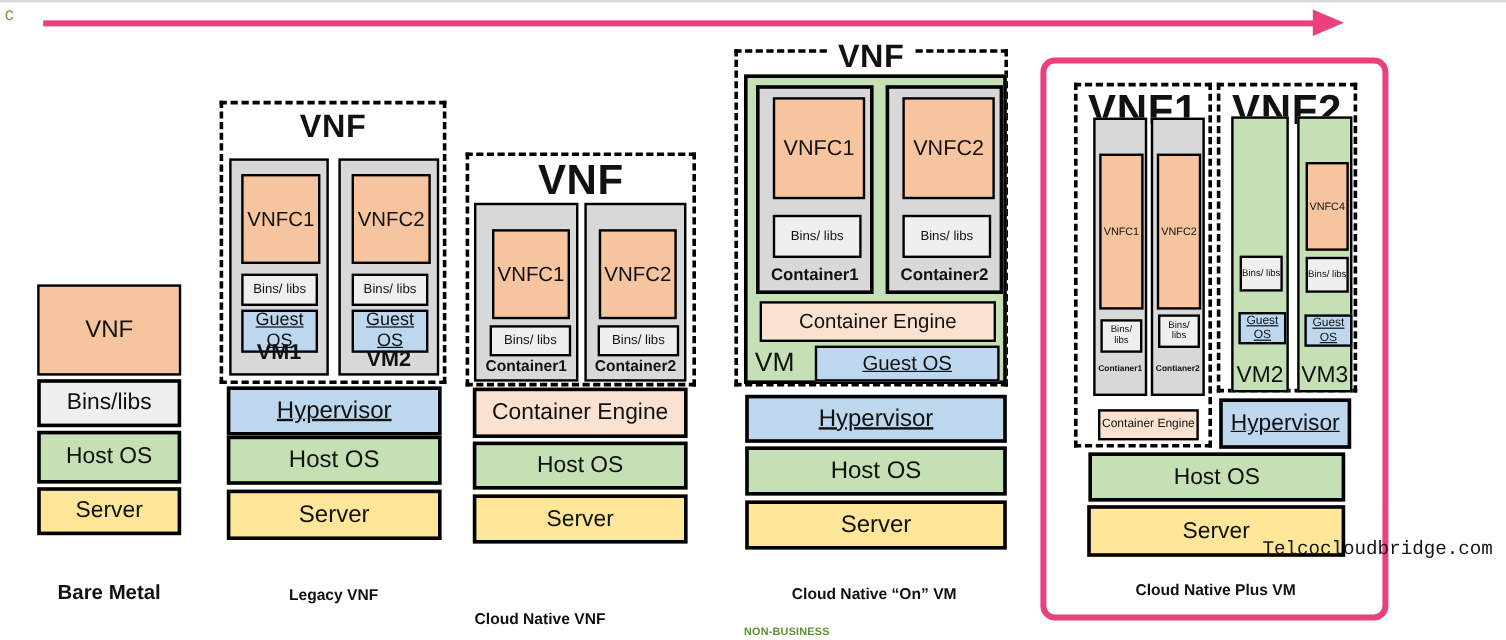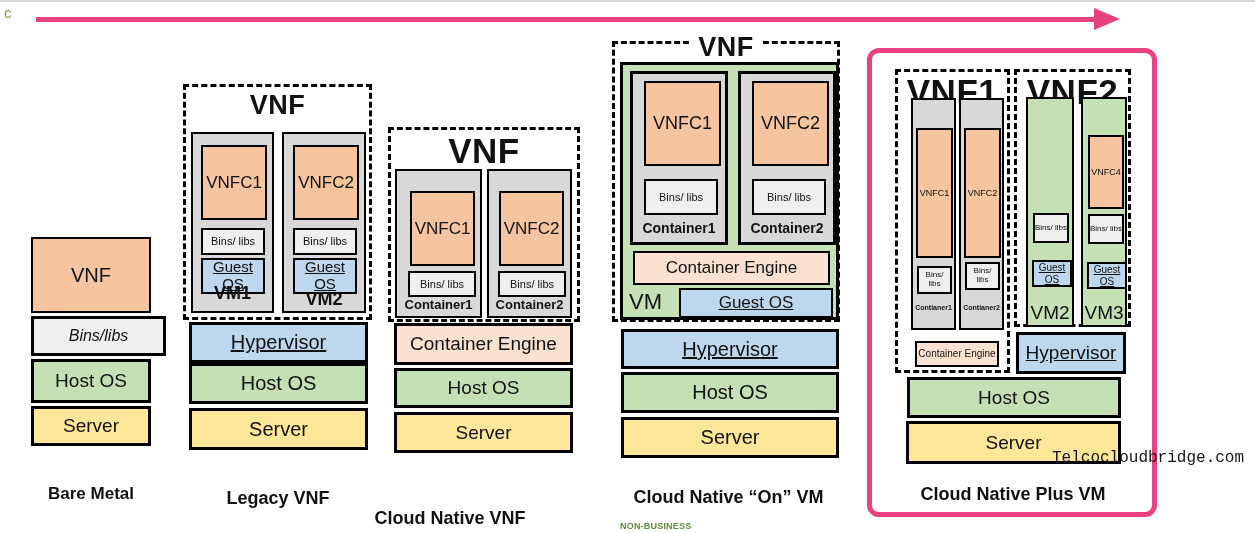--- a/index.html
+++ b/index.html
@@ -19,21 +19,21 @@
   .gray{background:#D8D8D8;}
   .lgray{background:#EFEFEF;}
   .blue{background:#BDD7EE;text-decoration:underline;}
   .green{background:#C5E0B4;}
   .yellow{background:#FFE699;}
   .title{
     position:absolute;box-sizing:border-box;text-align:center;font-weight:bold;
     font-size:35px;letter-spacing:0.5px;
   }
   .caption{
-    position:absolute;box-sizing:border-box;text-align:center;font-weight:bold;font-size:18px;
+    position:absolute;box-sizing:border-box;text-align:center;font-weight:bold;font-size:13px;
   }
   .corner-label{position:absolute;font-size:15px;color:#6FA03C;}
   .footer-tag{position:absolute;font-size:9px;font-weight:bold;color:#5E8F35;letter-spacing:0.2px;}
   .watermark{position:absolute;font-size:16px;color:#141414;white-space:nowrap;}
   .inbox-label{position:absolute;width:100%;text-align:center;}
 </style>
 </head>
 <body>
 
 <div class="stage">
@@ -42,21 +42,21 @@
 
   <div class="corner-label" style="left:4px;top:4px;">c</div>
 
   <div>
     <div class="abs" style="left:36px;top:17px;width:1060px;height:5px;background:#E9407F;"></div>
     <div class="abs" style="left:1094px;top:8px;width:0;height:0;border-left:26px solid #E9407F;border-top:11px solid transparent;border-bottom:11px solid transparent;"></div>
   </div>
 
   <div>
     <div class="box orange" style="left:31px;top:237px;width:120px;height:76px;font-size:20px;">VNF</div>
-    <div class="box lgray b3" style="left:31px;top:316px;width:135px;height:40px;font-size:16px;font-style:italic;">Bins/libs</div>
+    <div class="box lgray b3" style="left:31px;top:316px;width:120px;height:40px;font-size:19px;">Bins/libs</div>
     <div class="box green b3" style="left:31px;top:359px;width:120px;height:44px;font-size:19px;">Host OS</div>
     <div class="box yellow b3" style="left:31px;top:406px;width:120px;height:40px;font-size:19px;">Server</div>
     <div class="caption" style="left:11px;top:484px;width:160px;font-size:17px;">Bare Metal</div>
   </div>
 
   <div>
     <div class="dashed" style="left:183px;top:84px;width:189px;height:236px;"></div>
     <div class="title" style="left:183px;top:90px;width:189px;font-size:27px;">VNF</div>
 
     <div class="box gray" style="left:191px;top:132px;width:83px;height:181px;">

